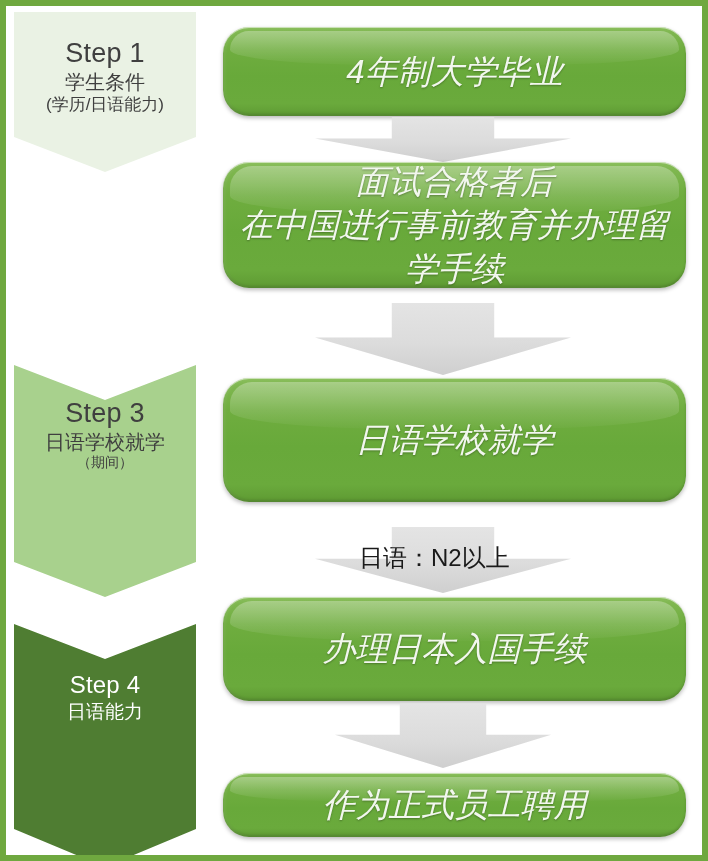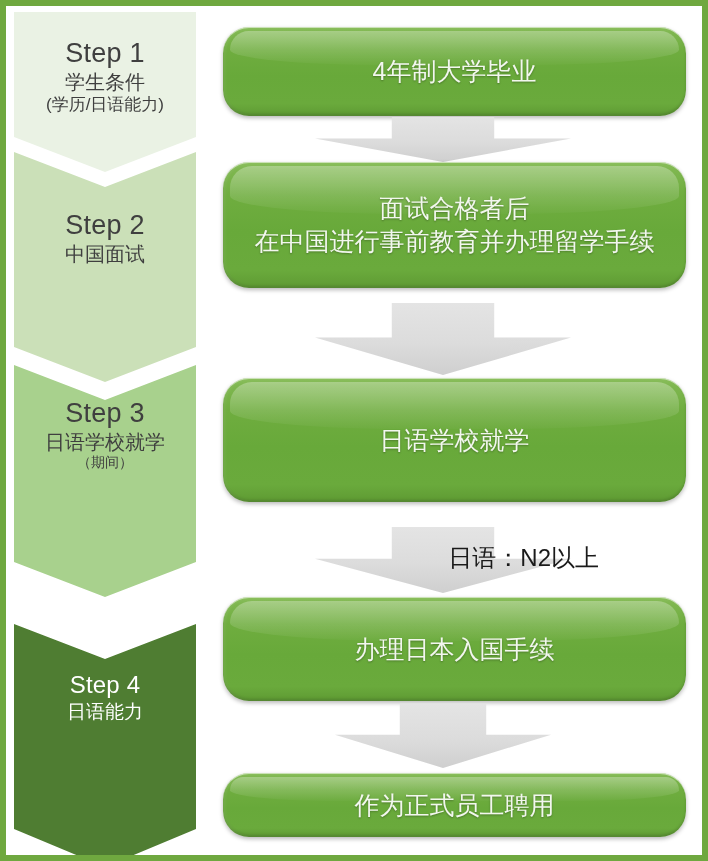--- a/index.html
+++ b/index.html
@@ -159,24 +159,25 @@
     top: 4px;
     height: 38%;
     border-radius: 22px 22px 40% 40% / 22px 22px 18px 18px;
     background: linear-gradient(to bottom, rgba(255,255,255,0.30), rgba(255,255,255,0.02));
     pointer-events: none;
   }
   .pbox-label {
     position: relative;
     z-index: 2;
     color: #f2f7ee;
-    font-size: 25px;
+    font-size: 33px;
     line-height: 1.32;
     text-shadow: 0 1px 2px rgba(0,0,0,0.30);
     padding: 0 14px;
+    font-style: italic;
   }
 
   .pbox-1 { top: 27px;  height: 89px;  }
   .pbox-2 { top: 162px; height: 126px; }
   .pbox-3 { top: 378px; height: 124px; }
   .pbox-4 { top: 597px; height: 104px; }
   .pbox-5 { top: 773px; height: 64px;  }
 
   
   .arrow {
@@ -190,21 +191,21 @@
   .arrow-1 { left: 92px;  top: 117px; width: 256px; height: 45px; }
   .arrow-2 { left: 92px;  top: 303px; width: 256px; height: 72px; }
   .arrow-3 { left: 92px;  top: 527px; width: 256px; height: 66px; }
   .arrow-4 { left: 112px; top: 704px; width: 216px; height: 64px; }
 
   .arrow-note {
     position: absolute;
     left: 136px;
     top: 542px;
     width: 240px;
-    text-align: right;
+    text-align: left;
     font-size: 24px;
     color: #1a1a1a;
     z-index: 10;
     white-space: nowrap;
   }
 </style>
 </head>
 <body>
 
 <div id="page">
@@ -212,26 +213,20 @@
   <div class="steps">
 
     <div class="chev chev-1">
       <div class="chev-inner">
         <div class="step-title">Step 1</div>
         <div class="step-sub">学生条件</div>
         <div class="step-sub2">(学历/日语能力)</div>
       </div>
     </div>
 
-    <div class="chev chev-2">
-      <div class="chev-inner">
-        <div class="step-title">Step 2</div>
-        <div class="step-sub">中国面试</div>
-      </div>
-    </div>
 
     <div class="chev chev-3">
       <div class="chev-inner">
         <div class="step-title">Step 3</div>
         <div class="step-sub">日语学校就学</div>
         <div class="step-sub2">（期间）</div>
       </div>
     </div>
 
     <div class="chev chev-4">

